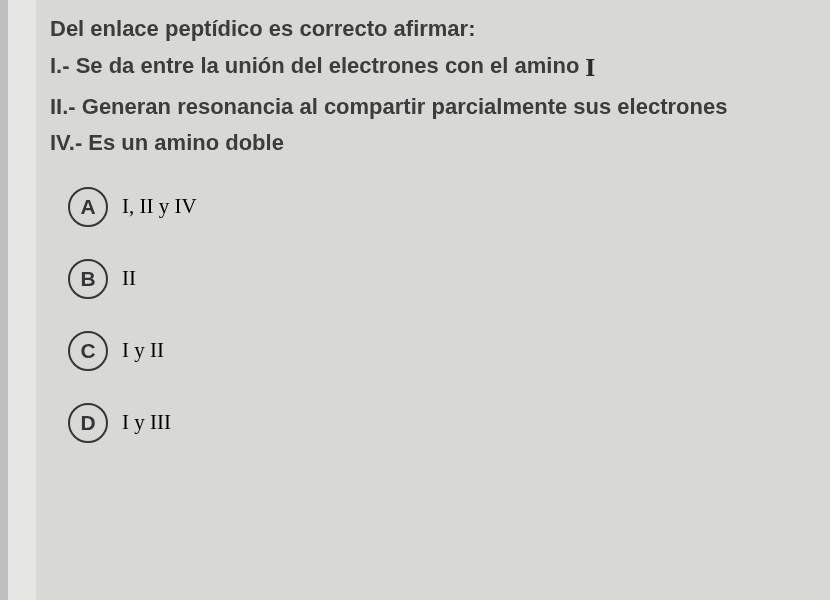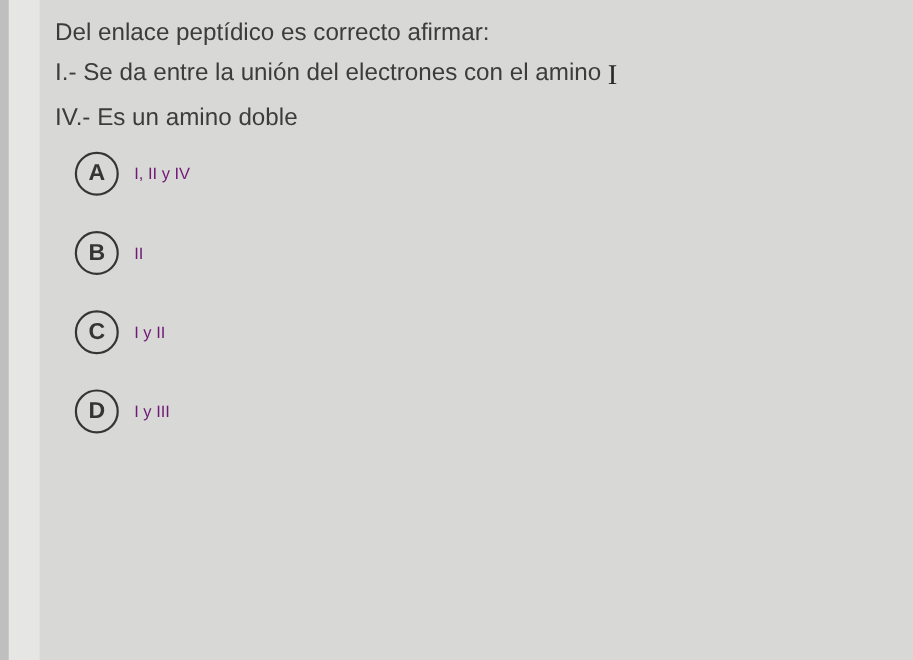--- a/index.html
+++ b/index.html
@@ -34,22 +34,22 @@
     .content {
       position: absolute;
       left: 50px;
       top: 12px;
       right: 0;
       color: #3c3c3c;
     }
     .question {
       font-size: 22px;
       line-height: 1.55;
-      font-weight: 400;
-      margin-bottom: 14px;
+      font-weight: 700;
+      margin-bottom: 26px;
     }
     .question-title {
       margin-bottom: 2px;
     }
     .statement {
       margin-bottom: 2px;
     }
     .options {
       display: flex;
       flex-direction: column;
@@ -68,22 +68,23 @@
       border: 2.5px solid #353535;
       border-radius: 50%;
       display: flex;
       align-items: center;
       justify-content: center;
       font-size: 21px;
       font-weight: 700;
       color: #353535;
     }
     .option-text {
-      font-size: 15px;
-      color: #701a75;
+      font-size: 21px;
+      color: #000000;
+      font-family: Liberation Serif, serif;
     }
     .cursor {
       display: inline-block;
       font-family: serif;
       font-size: 26px;
       vertical-align: -3px;
       margin-left: 6px;
       color: #2a2a2a;
     }
   </style>
@@ -92,20 +93,21 @@
 
 <div class="left-edge"></div>
 <div class="left-gap"></div>
 
 <div class="content">
   <div class="question">
     <div class="question-title">Del enlace peptídico es correcto afirmar:</div>
     <div class="statement">
       <span>I.- Se da entre la unión del electrones con el amino</span><span class="cursor">I</span>
     </div>
+    <div class="statement">II.- Generan resonancia al compartir parcialmente sus electrones</div>
     <div class="statement">IV.- Es un amino doble</div>
   </div>
 
   <div class="options">
     <div class="option">
       <div class="option-letter">A</div>
       <div class="option-text">I, II y IV</div>
     </div>
     <div class="option">
       <div class="option-letter">B</div>

